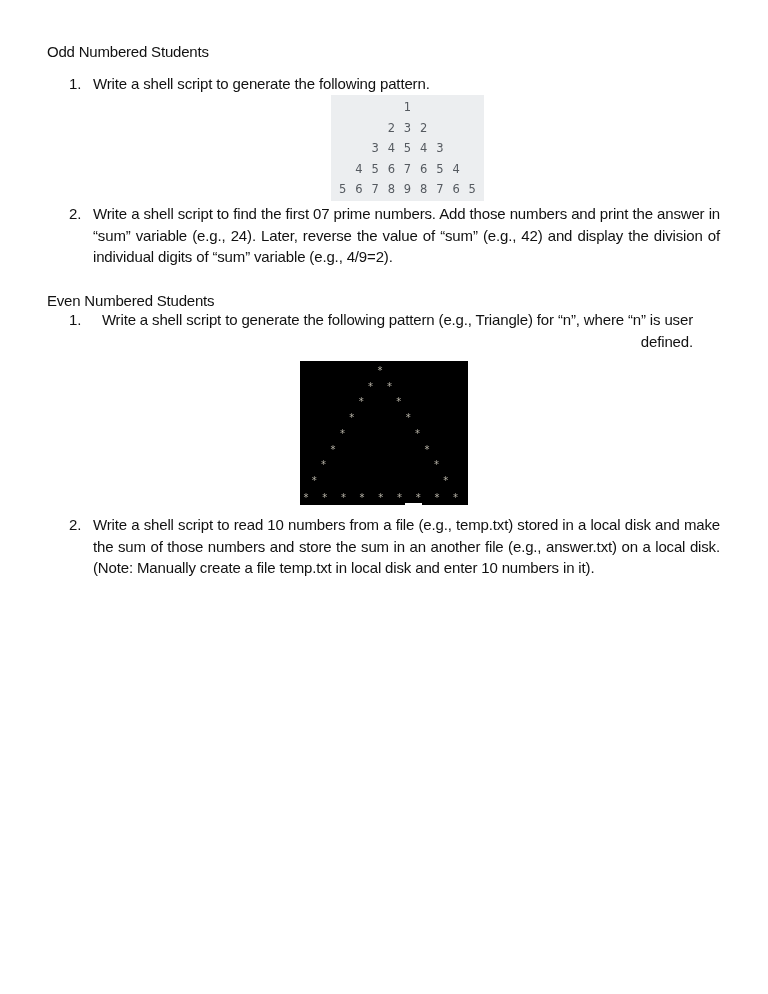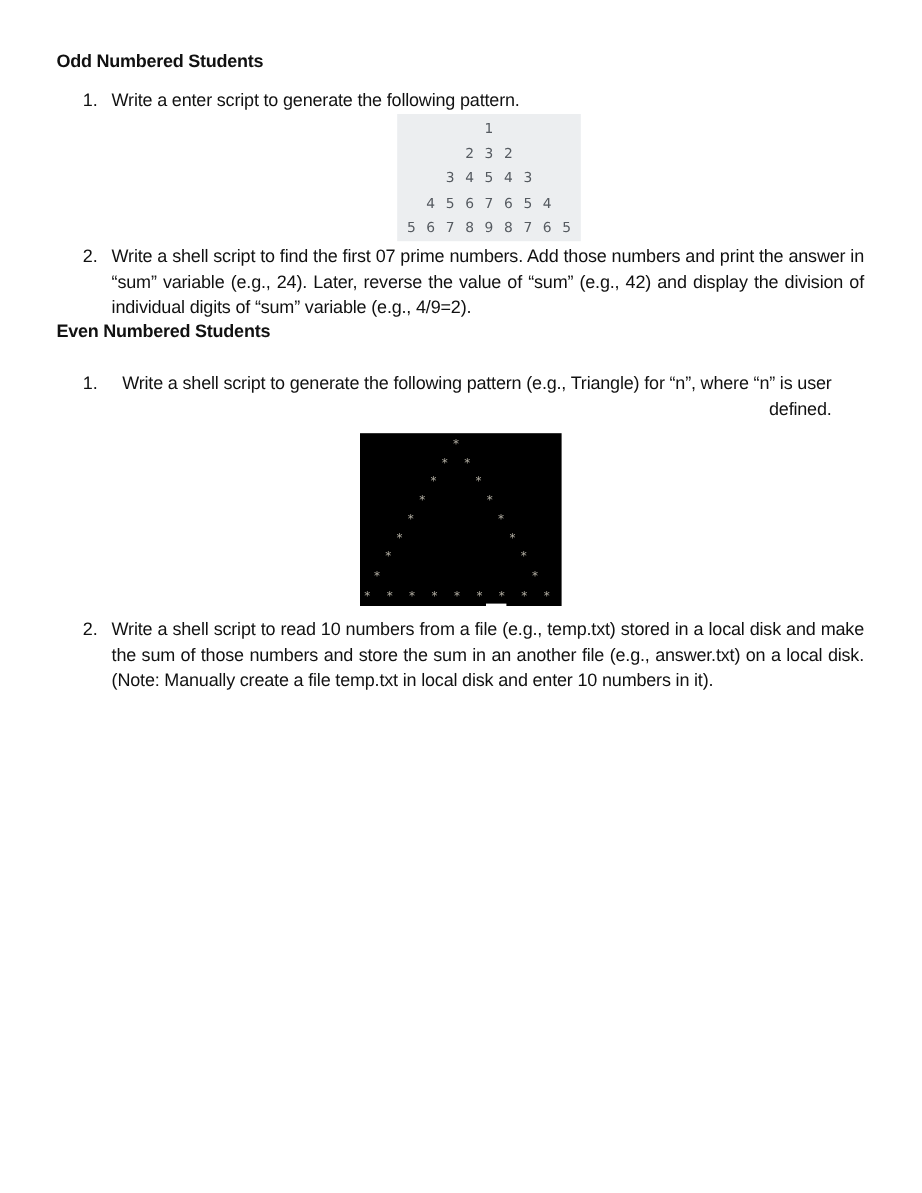--- a/index.html
+++ b/index.html
@@ -16,21 +16,21 @@
       color: #111111;
     }
     .page {
       position: absolute;
       left: 0; top: 0;
       width: 768px; height: 994px;
     }
     .heading {
       position: absolute;
       left: 47px;
-      font-weight: bold;
+      font-weight: normal;
       font-size: 15px;
       letter-spacing: -0.2px;
     }
     .item {
       position: absolute;
       left: 69px;
       width: 651px;
       font-size: 15px;
       line-height: 21.5px;
       letter-spacing: -0.15px;
@@ -107,21 +107,21 @@
   </style>
 </head>
 <body>
 
 <div class="page">
 
   <div class="heading" style="top:43px;">Odd Numbered Students</div>
 
   <div class="item" style="top:73px;">
     <span class="num">1.</span>
-    <span class="text left">Write a enter script to generate the following pattern.</span>
+    <span class="text left">Write a shell script to generate the following pattern.</span>
   </div>
 
   <div class="num-figure" id="numFigure">
       <div class="num-row" style="top: 2px;">
         <span>1</span>
       </div>
       <div class="num-row" style="top: 22.5px;">
         <span>2</span>
         <span>3</span>
         <span>2</span>
@@ -153,21 +153,21 @@
         <span>6</span>
         <span>5</span>
       </div>
     </div>
 
   <div class="item" style="top:203px;">
     <span class="num">2.</span>
     <span class="text">Write a shell script to find the first 07 prime numbers. Add those numbers and print the answer in “sum” variable (e.g., 24). Later, reverse the value of “sum” (e.g., 42) and display the division of individual digits of “sum” variable (e.g., 4/9=2).</span>
   </div>
 
-  <div class="heading" style="top:268px;">Even Numbered Students</div>
+  <div class="heading" style="top:292px;">Even Numbered Students</div>
 
   <div class="item" style="top:309px;">
     <span class="num">1.</span>
     <span class="text left" style="width:600px;text-align:right;">Write a shell script to generate the following pattern (e.g., Triangle) for “n”, where “n” is user defined.</span>
   </div>
 
   <div class="star-figure" id="starFigure">
       <span class="star" style="left: 75px; top: 5px;">*</span>
       <span class="star" style="left: 65.6px; top: 20.7px;">*</span>
       <span class="star" style="left: 84.4px; top: 20.7px;">*</span>

